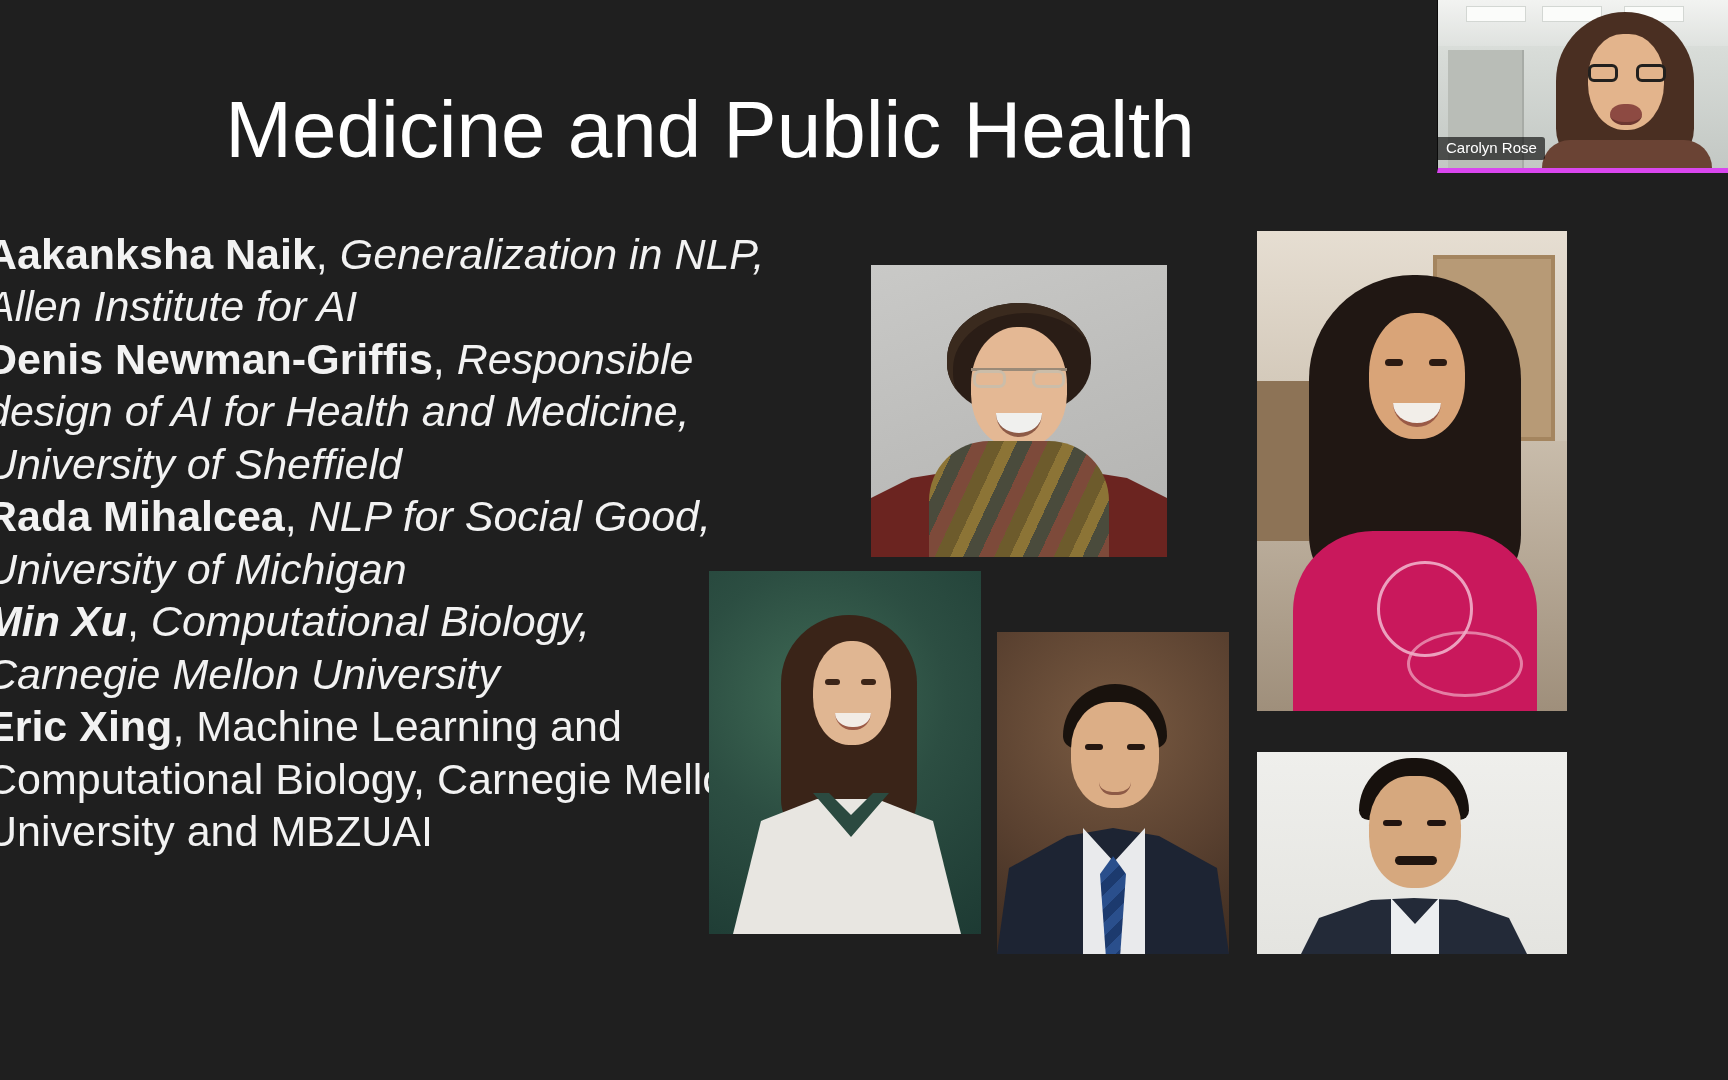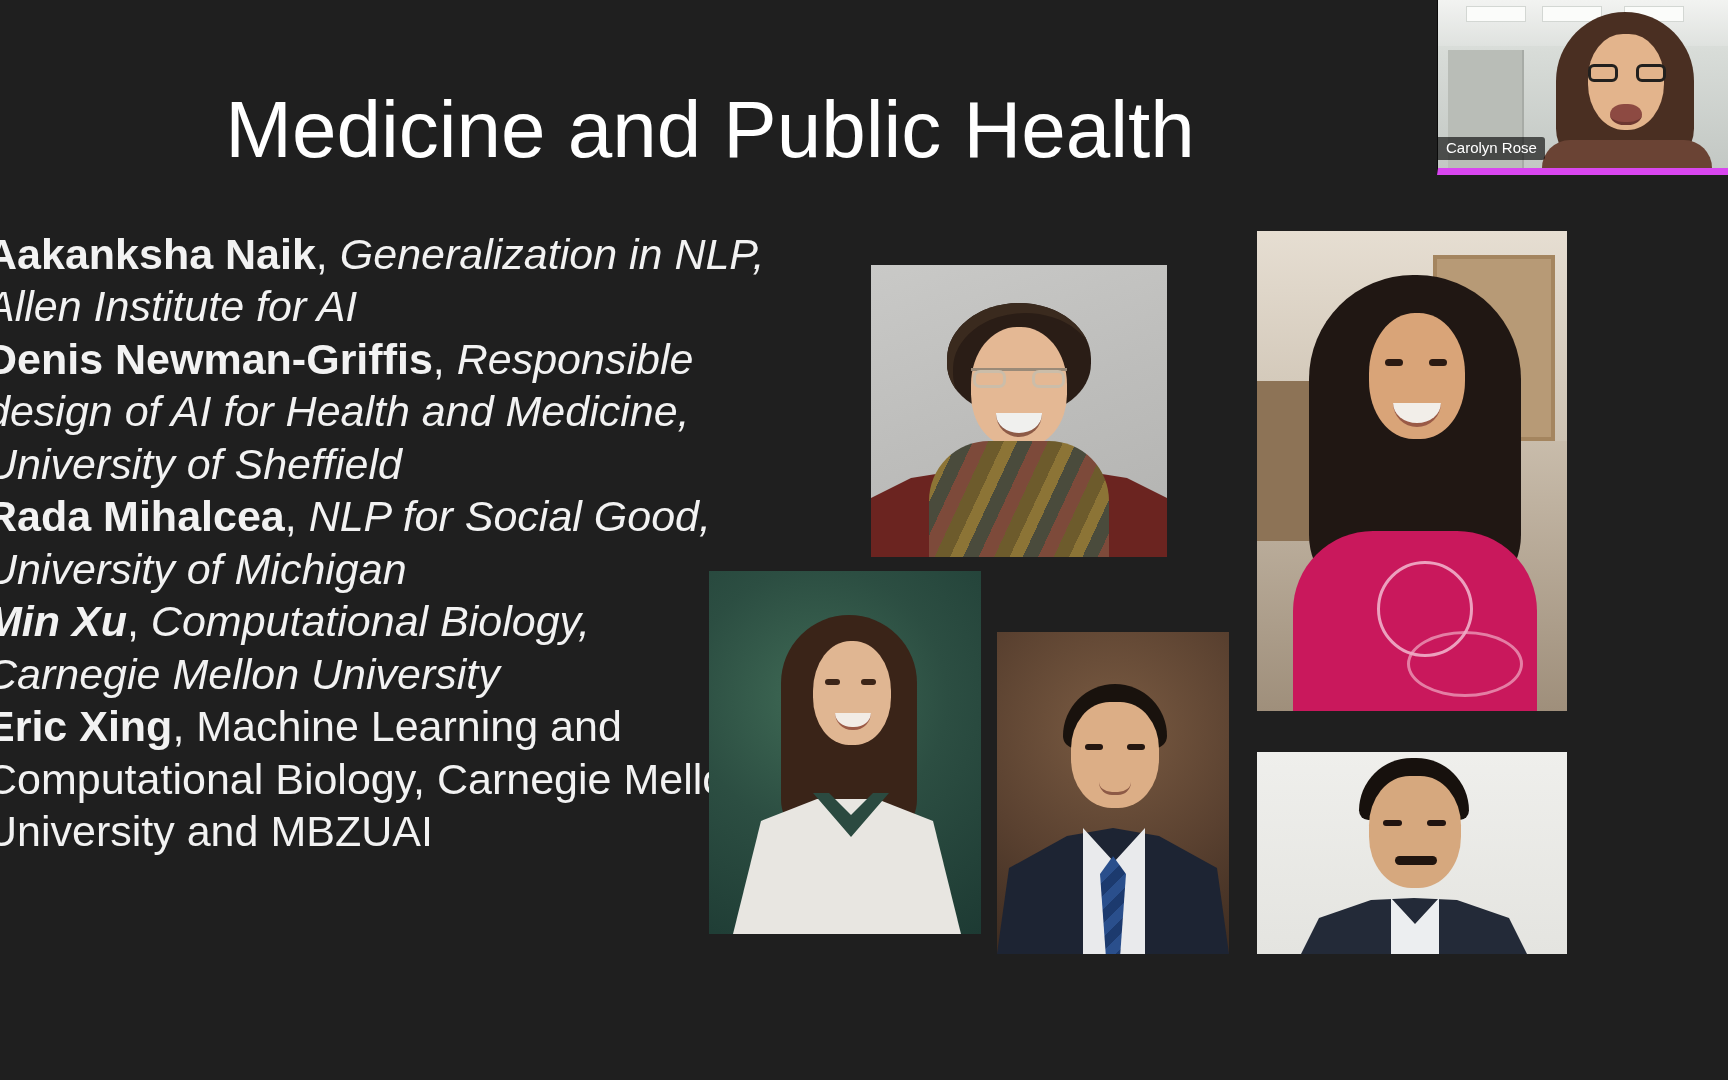--- a/index.html
+++ b/index.html
@@ -414,21 +414,21 @@
   
   #video-tile {
     position: absolute;
     right: 0;
     top: 0;
     width: 290px;
     height: 168px;
     overflow: hidden;
     background: #cfd3d0;
     border-left: 1px solid #0a0a0a;
-    border-bottom: 7px solid #d946ef;
+    border-bottom: 5px solid #d946ef;
   }
   #video-tile .room-ceiling {
     position: absolute; left: 0; top: 0; width: 290px; height: 46px;
     background: linear-gradient(180deg,#f2f3f1,#dfe2df);
     border-bottom: 1px solid #c5cac6;
   }
   #video-tile .ceiling-panel {
     position: absolute;
     top: 6px;
     width: 58px; height: 14px;

